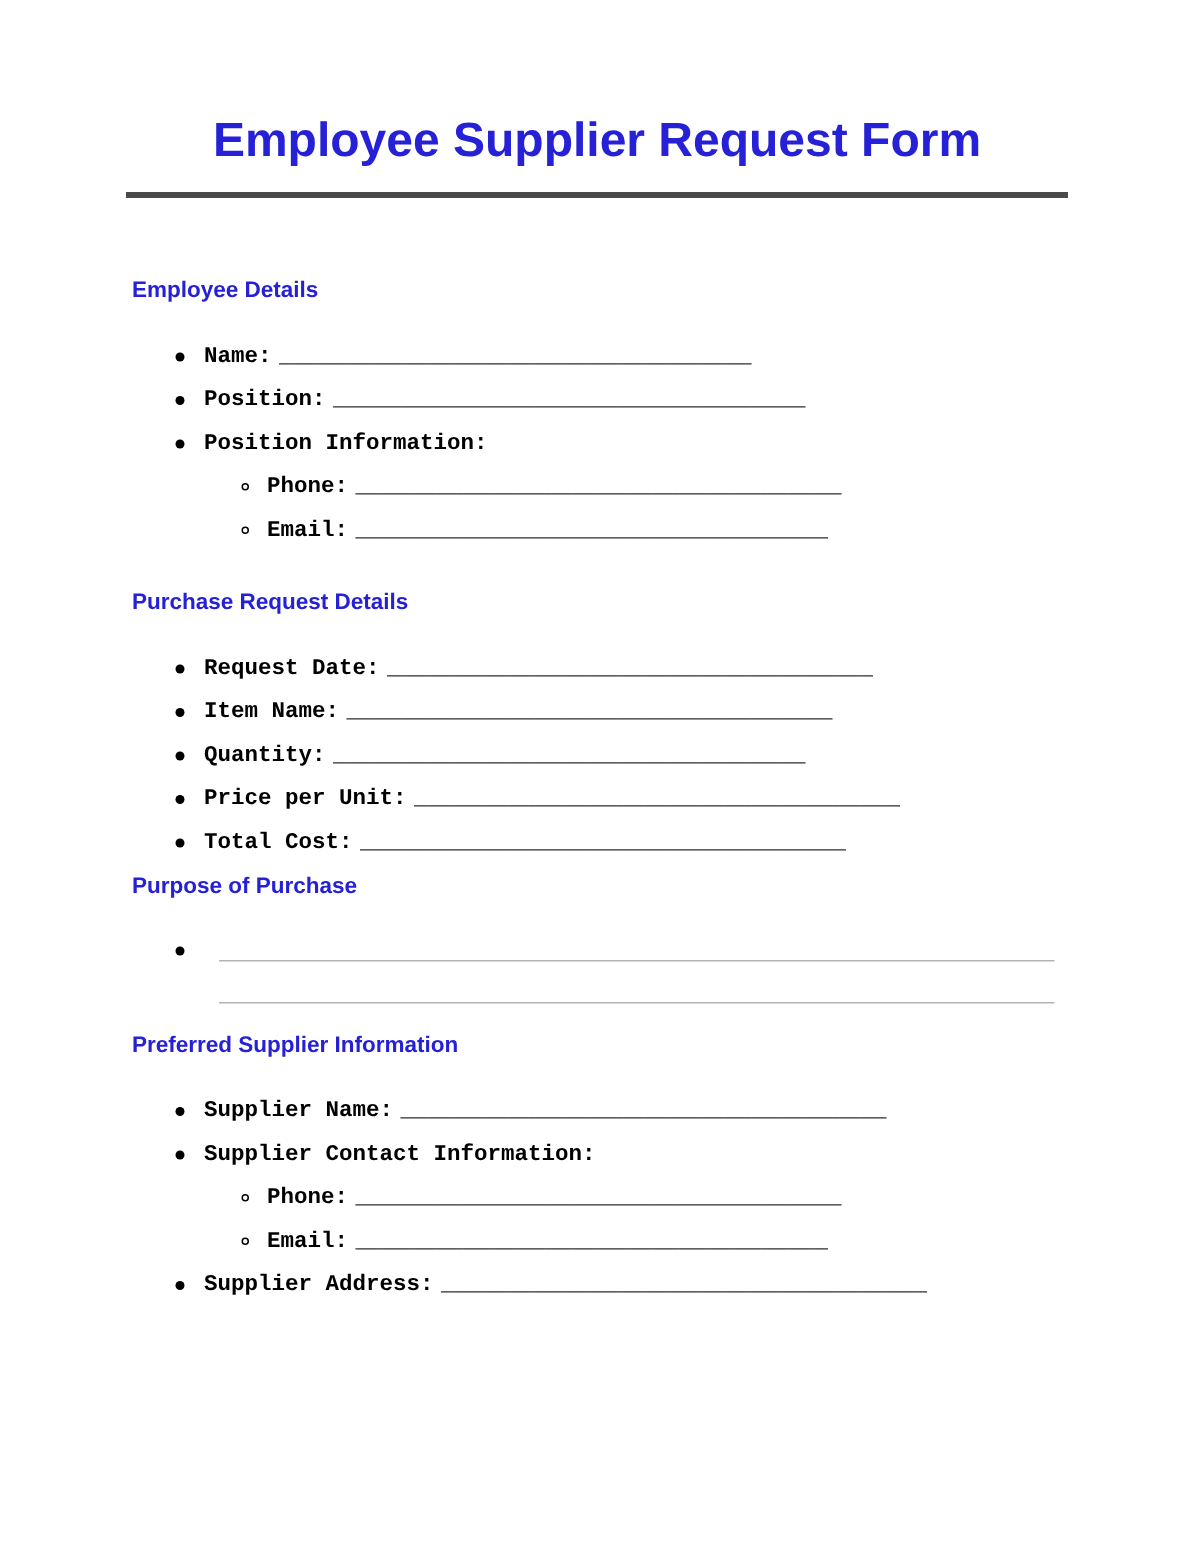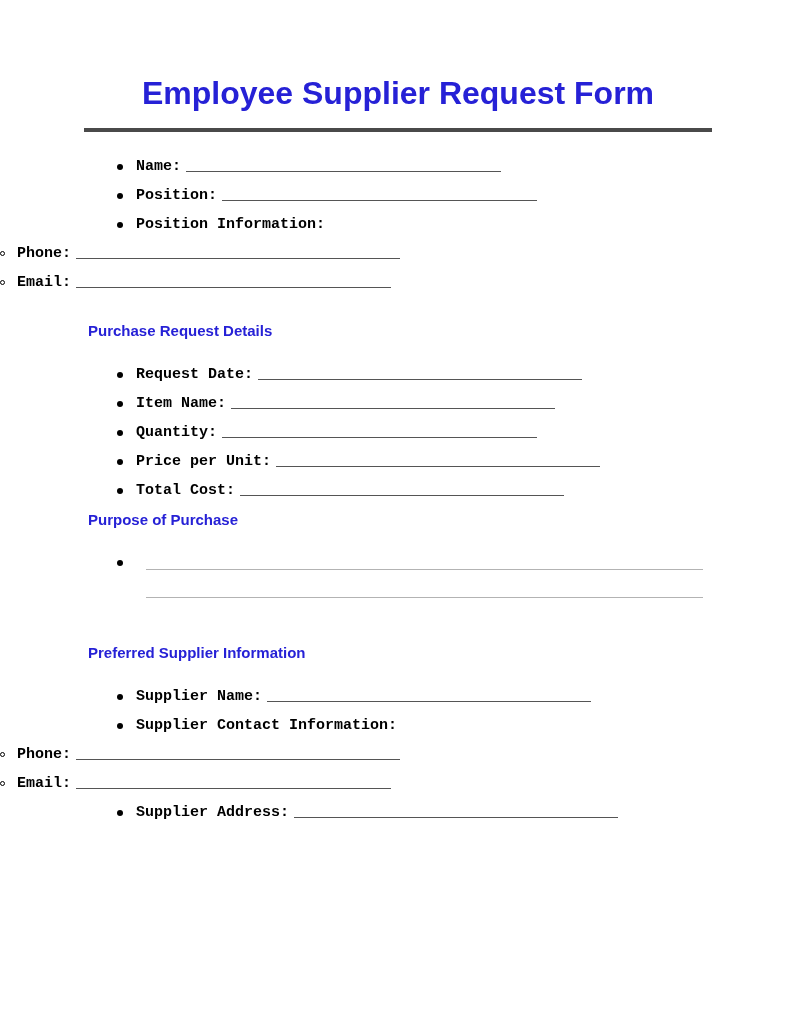--- a/index.html
+++ b/index.html
@@ -32,34 +32,34 @@
   .section-heading {
     margin: 0 0 0 88px;
     font-size: 15px;
     line-height: 19px;
     font-weight: 700;
     color: #2621d6;
   }
   .sh-employee  { margin-top: 52px; }
   .sh-purchase  { margin-top: 29px; }
   .sh-purpose   { margin-top: 10px; }
-  .sh-supplier  { margin-top: 45px; }
+  .sh-supplier  { margin-top: 18px; }
 
   .rows { margin-top: 25px; font-family: Liberation Mono, monospace; }
   .row {
     display: flex;
     align-items: center;
     font-size: 15px;
     line-height: 19px;
     font-weight: 700;
     color: #000000;
   }
   .row + .row { margin-top: 10px; }
   .l1 { padding-left: 117px; }
-  .l2 { }
+  .l2 { padding-left: 161px; }
 
   .b1 {
     flex: 0 0 6px;
     width: 6px; height: 6px;
     background: #000;
     border-radius: 50%;
     margin-right: 13px;
   }
   .b2 {
     flex: 0 0 5px;
@@ -89,20 +89,21 @@
   }
 </style>
 </head>
 <body>
 
 <div class="page">
 
   <h1 class="title">Employee Supplier Request Form</h1>
   <div class="title-rule"></div>
 
+  <h2 class="section-heading sh-employee">Employee Details</h2>
   <div class="rows">
     <div class="row l1">
       <span class="b1"></span>
       <span class="lbl">Name:</span>
       <span class="blank">___________________________________</span>
     </div>
     <div class="row l1">
       <span class="b1"></span>
       <span class="lbl">Position:</span>
       <span class="blank">___________________________________</span>

